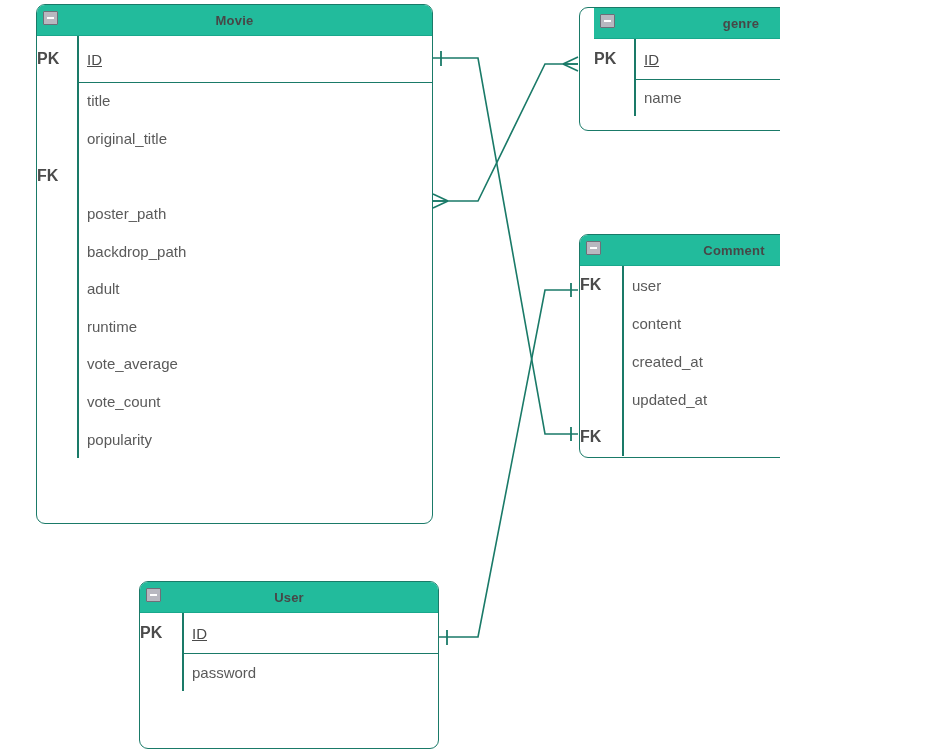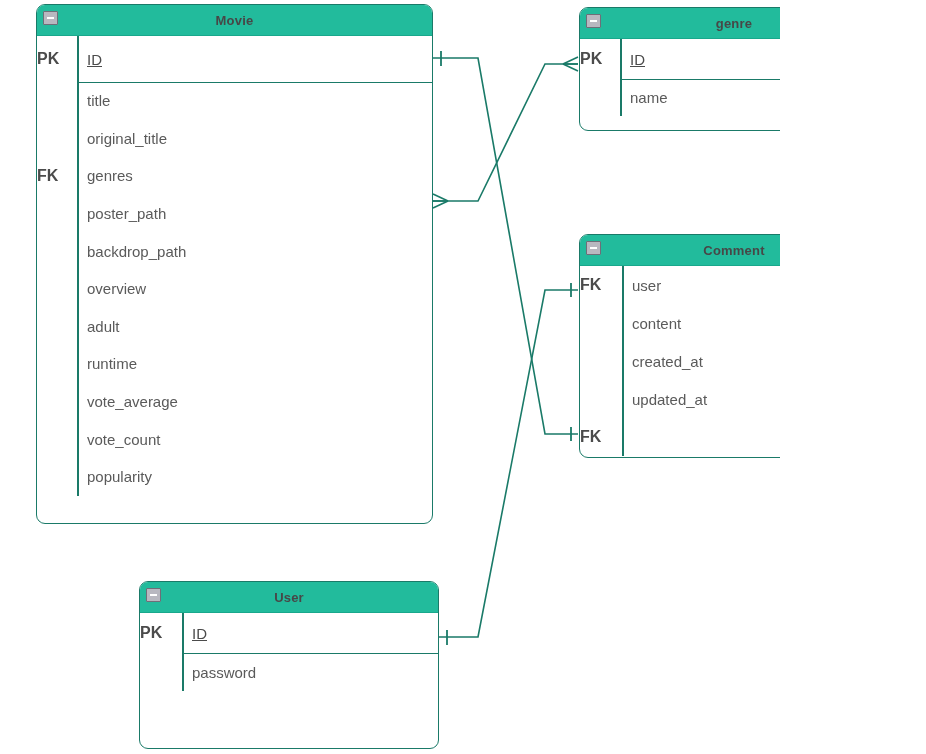--- a/index.html
+++ b/index.html
@@ -116,21 +116,21 @@
   }
   
   .pk-divider {
     position: absolute;
     height: 1.2px;
     background: #1a7a68;
   }
 
   
   #ent-movie   { left: 36px;  top: 4px;   width: 397px; height: 520px; }
-  #ent-genre   { left: 579px; top: 7px;   width: 310px; height: 124px; }
+  #ent-genre   { left: 579px; top: 7px;   width: 310px; height: 124px; padding-left: 14px; }
   #ent-comment { left: 579px; top: 234px; width: 310px; height: 224px; }
   #ent-user    { left: 139px; top: 581px; width: 300px; height: 168px; }
 
   #ent-movie .attr-key   { width: 40px; }
   #ent-movie .col-divider{ left: 40px; }
   #ent-movie .pk-divider { left: 40px; right: 0; top: 46px; }
   #ent-movie .attr-row   { height: 37.6px; }
   #ent-movie .attr-row.first { height: 46px; }
 
   #ent-genre .attr-key   { width: 40px; }
@@ -210,33 +210,28 @@
       <div class="attr-row">
         <span class="attr-key"></span>
         <span class="attr-name">title</span>
       </div>
       <div class="attr-row">
         <span class="attr-key"></span>
         <span class="attr-name">original_title</span>
       </div>
       <div class="attr-row">
         <span class="attr-key">FK</span>
-        <span class="attr-name">genres</span>
       </div>
       <div class="attr-row">
         <span class="attr-key"></span>
         <span class="attr-name">poster_path</span>
       </div>
       <div class="attr-row">
         <span class="attr-key"></span>
         <span class="attr-name">backdrop_path</span>
-      </div>
-      <div class="attr-row">
-        <span class="attr-key"></span>
-        <span class="attr-name">overview</span>
       </div>
       <div class="attr-row">
         <span class="attr-key"></span>
         <span class="attr-name">adult</span>
       </div>
       <div class="attr-row">
         <span class="attr-key"></span>
         <span class="attr-name">runtime</span>
       </div>
       <div class="attr-row">

